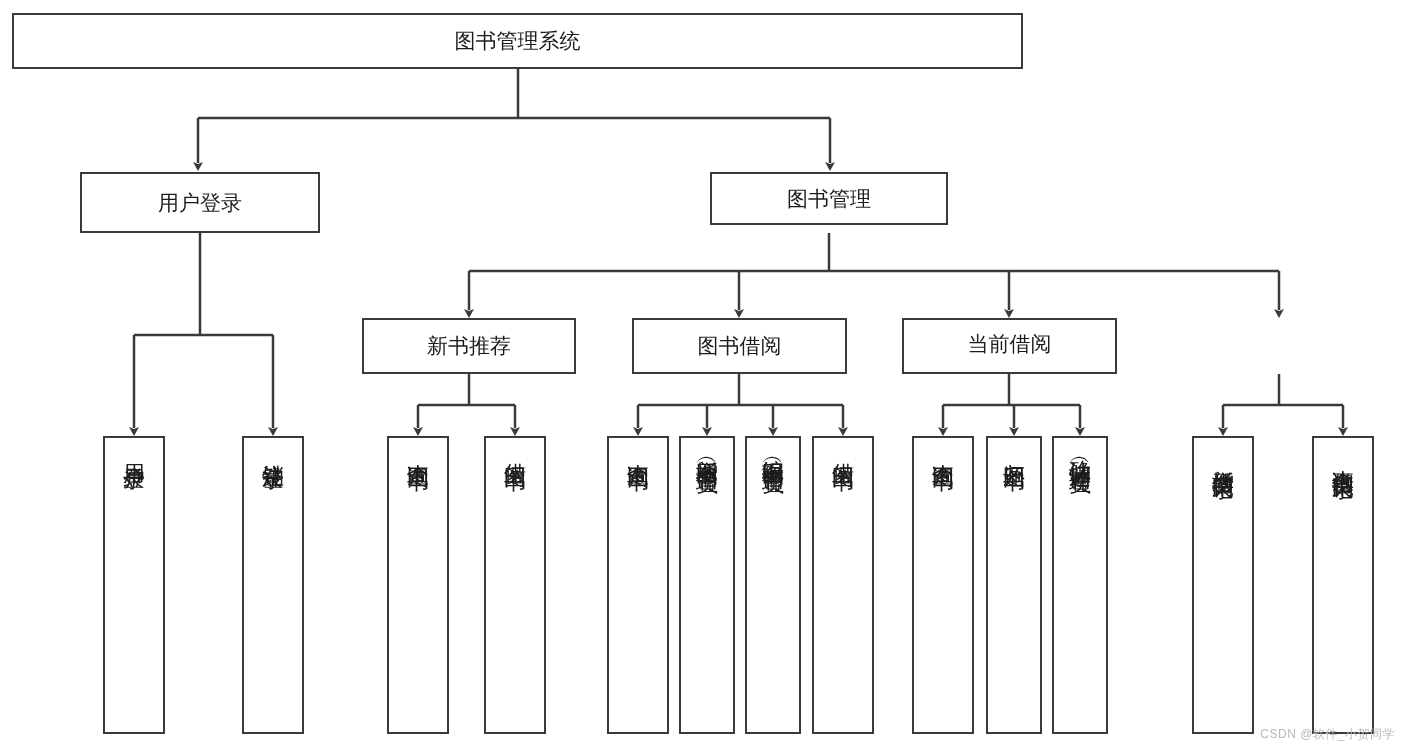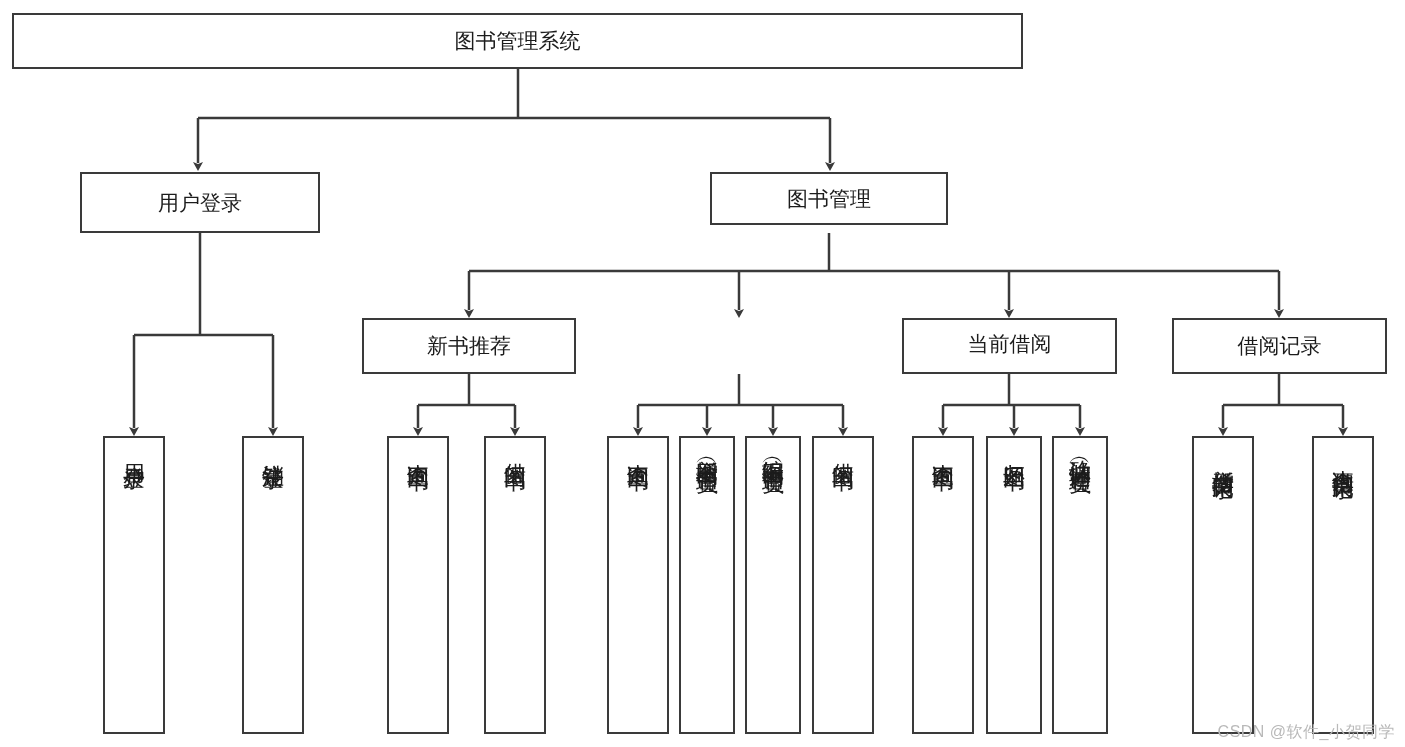--- a/index.html
+++ b/index.html
@@ -30,21 +30,21 @@
     font-size:22px;
     letter-spacing:2px;
     line-height:1.0;
   }
   .v-node.tall .lbl{font-size:22px;}
   svg#wires{position:absolute;left:0;top:0;width:1405px;height:747px;pointer-events:none;}
   #watermark{
     position:absolute;
     right:10px;
     bottom:4px;
-    font-size:16px;
+    font-size:12px;
     color:#b9b9b9;
     white-space:nowrap;
     letter-spacing:0.5px;
     margin-top:38px;
   }
 </style>
 </head>
 <body>
 
 <div id="canvas">
@@ -108,28 +108,28 @@
   </div>
 
   <div class="node h-node" style="left:710px;top:172px;width:238px;height:53px;">
     <span class="lbl">图书管理</span>
   </div>
 
   <div class="node h-node" style="left:362px;top:318px;width:214px;height:56px;">
     <span class="lbl">新书推荐</span>
   </div>
 
+  <div class="node h-node" style="left:632px;top:318px;width:215px;height:56px;">
+    <span class="lbl">图书借阅</span>
+  </div>
 
   <div class="node h-node" style="left:902px;top:318px;width:215px;height:56px;font-family:Liberation Mono, monospace;">
     <span class="lbl">当前借阅</span>
   </div>
 
-  <div class="node h-node" style="left:1172px;top:318px;width:215px;height:56px;">
-    <span class="lbl">借阅记录</span>
-  </div>
 
   <div class="node v-node" style="left:103px;top:436px;width:62px;height:298px;">
     <span class="lbl">用户登录</span>
   </div>
   <div class="node v-node" style="left:242px;top:436px;width:62px;height:298px;">
     <span class="lbl">注销登录</span>
   </div>
 
   <div class="node v-node" style="left:387px;top:436px;width:62px;height:298px;">
     <span class="lbl">查询图书</span>

